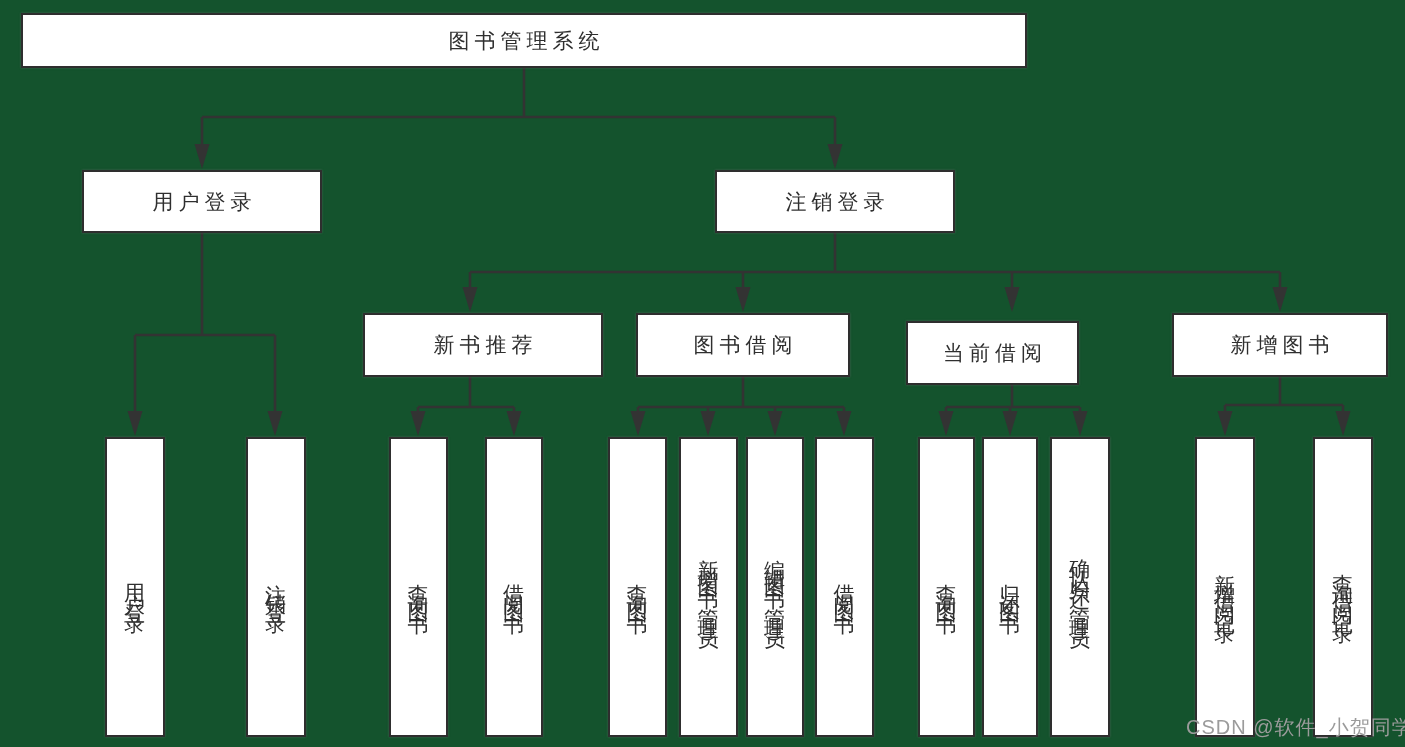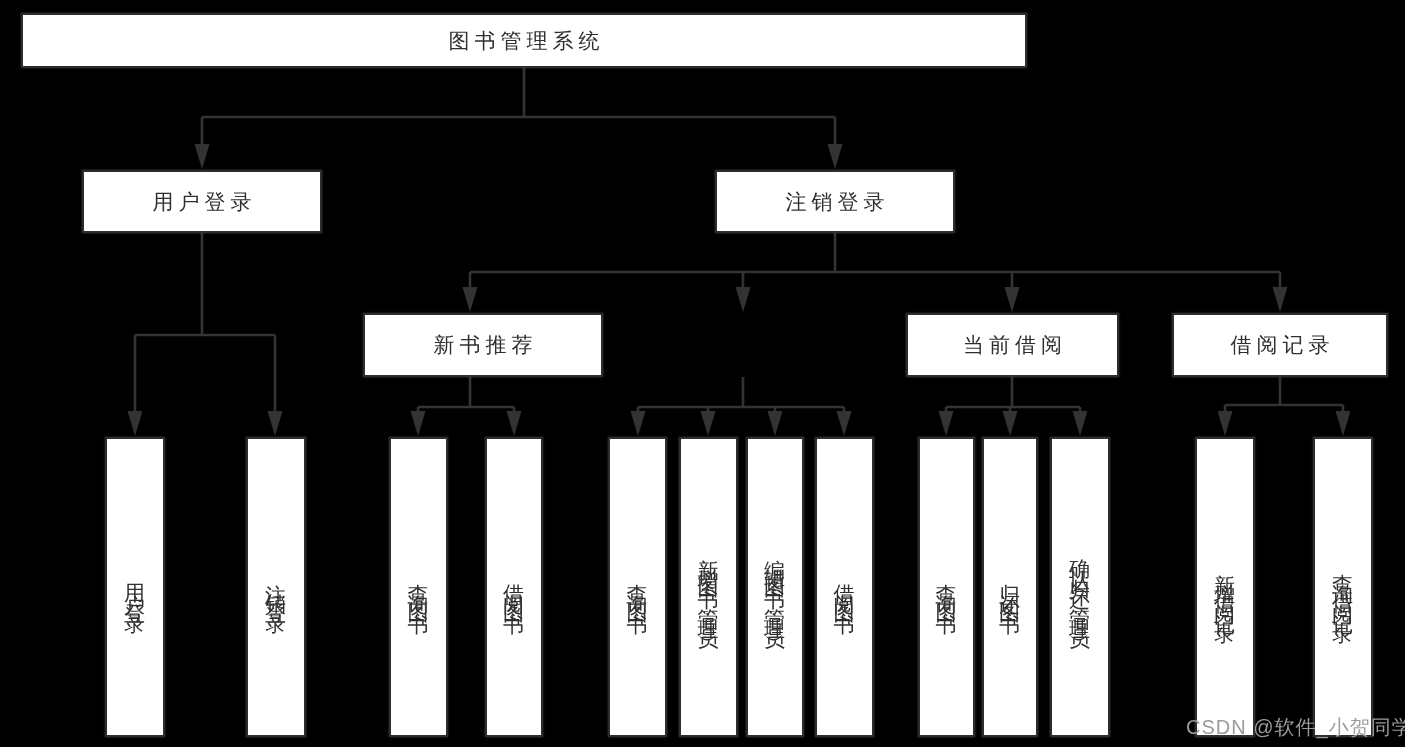--- a/index.html
+++ b/index.html
@@ -1,17 +1,17 @@
 <!DOCTYPE html>
 <html><head>
 <meta charset="utf-8">
 <style>
   html,body{margin:0;padding:0;background:#ffffff;}
   #stage{
-    position:relative;width:1405px;height:747px;background:#000000;
+    position:relative;width:1405px;height:747px;background:#14532d;
     font-family:"Liberation Sans",sans-serif;color:#2f2f2f;overflow:hidden;
   }
   .box{
     position:absolute;background:#ffffff;border:2px solid #2e2e2e;
     box-sizing:border-box;display:flex;align-items:center;justify-content:center;
     box-shadow:0 0 2px rgba(110,110,110,.55);
   }
   .hlabel{font-size:21px;letter-spacing:5px;white-space:nowrap;text-indent:5px;}
   .vlabel{
     writing-mode:vertical-rl;text-orientation:mixed;
@@ -76,25 +76,28 @@
   <div class="box" style="left:82px;top:170px;width:240px;height:63px">
     <span class="hlabel">用户登录</span>
   </div>
   <div class="box" style="left:715px;top:170px;width:240px;height:63px">
     <span class="hlabel">注销登录</span>
   </div>
 
   <div class="box" style="left:363px;top:313px;width:240px;height:64px">
     <span class="hlabel">新书推荐</span>
   </div>
-  <div class="box" style="left:906px;top:313px;width:213px;height:64px">
+  <div class="box" style="left:636px;top:313px;width:214px;height:64px">
+    <span class="hlabel">图书借阅</span>
+  </div>
+  <div class="box" style="left:906px;top:321px;width:173px;height:64px">
     <span class="hlabel">当前借阅</span>
   </div>
   <div class="box" style="left:1172px;top:313px;width:216px;height:64px">
-    <span class="hlabel">借阅记录</span>
+    <span class="hlabel">新增图书</span>
   </div>
 
   <div class="box" style="left:105px;top:437px;width:60px;height:300px">
     <span class="vlabel">用户登录</span>
   </div>
   <div class="box" style="left:246px;top:437px;width:60px;height:300px">
     <span class="vlabel">注销登录</span>
   </div>
 
   <div class="box" style="left:389px;top:437px;width:59px;height:300px">

